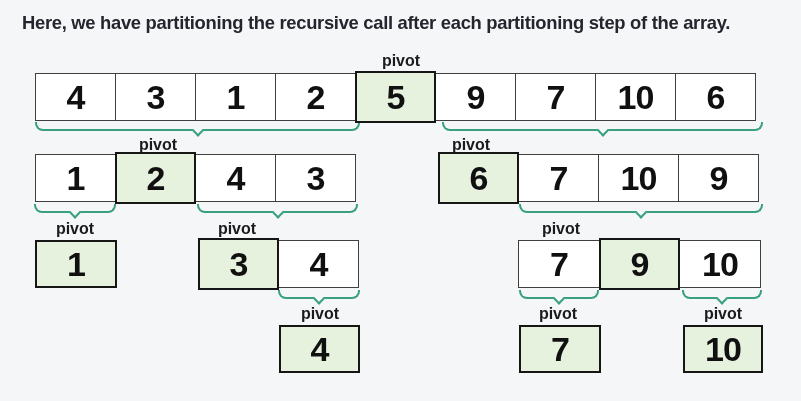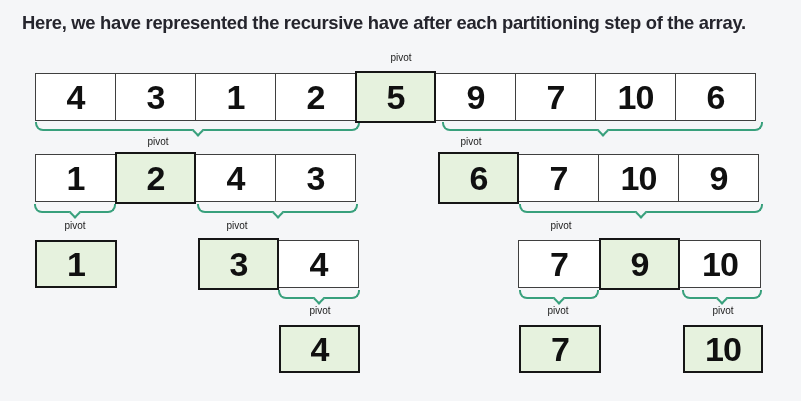--- a/index.html
+++ b/index.html
@@ -30,21 +30,21 @@
     border:2px solid var(--pivot_border, #161616);
     z-index:2; height:52px; margin-top:-2px;
   }
   .arr.single .cell {
     background: var(--pivot_bg, #e6f2de);
     border:2px solid var(--pivot_border, #161616);
     height:48px; margin-top:0;
   }
   .plabel {
     position:absolute; transform:translateX(-50%);
-    font-size:10px; font-weight:400; color: var(--label, #1b1b1b);
+    font-size:16px; font-weight:700; color: var(--label, #1b1b1b);
     white-space:nowrap;
   }
   .brace {
     position:absolute; height:9px; box-sizing:border-box;
     border:2px solid var(--brace, #38a07c); border-top:none;
     border-bottom-left-radius:8px; border-bottom-right-radius:8px;
   }
   .brace::after {
     content:""; position:absolute; left:50%; bottom:-6px;
     width:8px; height:8px; box-sizing:border-box;
@@ -52,21 +52,21 @@
     border-right:2px solid var(--brace, #38a07c);
     border-bottom:2px solid var(--brace, #38a07c);
     transform:translateX(-50%) rotate(45deg);
   }
 </style>
 </head>
 <body>
 
 <div class="stage">
 
-  <div class="title">Here, we have represented the recursive have after each partitioning step of the array.</div>
+  <div class="title">Here, we have partitioning the recursive call after each partitioning step of the array.</div>
 
   <div class="plabel" style="left:401px; top:52px;">pivot</div>
   <div class="plabel" style="left:158px; top:136px;">pivot</div>
   <div class="plabel" style="left:471px; top:136px;">pivot</div>
   <div class="plabel" style="left:75px;  top:220px;">pivot</div>
   <div class="plabel" style="left:237px; top:220px;">pivot</div>
   <div class="plabel" style="left:561px; top:220px;">pivot</div>
   <div class="plabel" style="left:320px; top:305px;">pivot</div>
   <div class="plabel" style="left:558px; top:305px;">pivot</div>
   <div class="plabel" style="left:723px; top:305px;">pivot</div>

